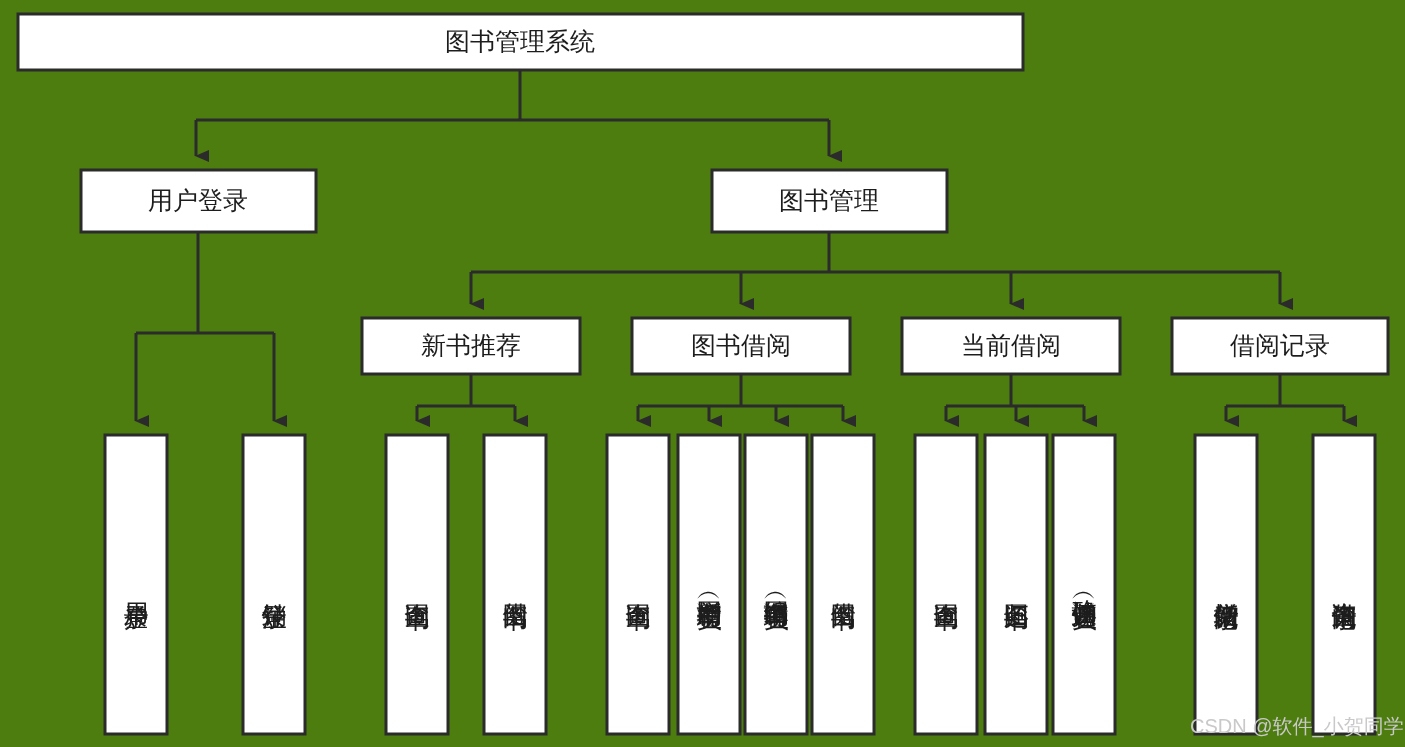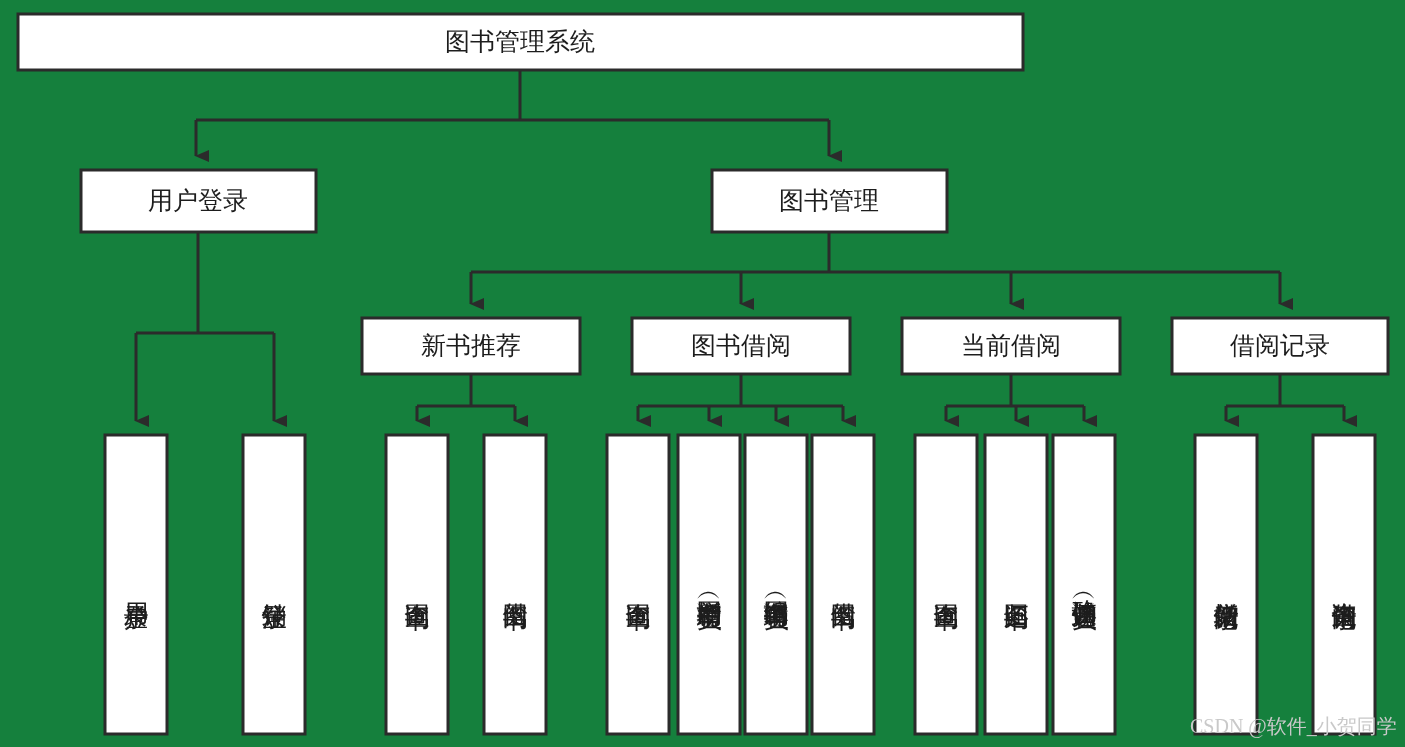--- a/index.html
+++ b/index.html
@@ -7,21 +7,21 @@
     padding: 0;
     background: #ffffff;
   }
   body {
     font-family: "Liberation Sans", "DejaVu Sans", sans-serif;
   }
   #canvas {
     position: relative;
     width: 1405px;
     height: 747px;
-    background: #15803d;
+    background: #4d7c0f;
     overflow: hidden;
   }
   svg.diagram {
     position: absolute;
     left: 0;
     top: 0;
     width: 1405px;
     height: 747px;
   }
   .node-box {
@@ -58,21 +58,21 @@
     letter-spacing: 1px;
     display: flex;
     align-items: center;
     justify-content: center;
     text-align: center;
     pointer-events: none;
     user-select: none;
   }
   .watermark {
     position: absolute;
-    font-family: Liberation Serif, serif;
+    font-family: Liberation Sans, sans-serif;
     font-size: 20px;
     color: #c9c9c9;
     white-space: nowrap;
     user-select: none;
   }
 </style>
 </head>
 <body>
 
 <div id="canvas">

